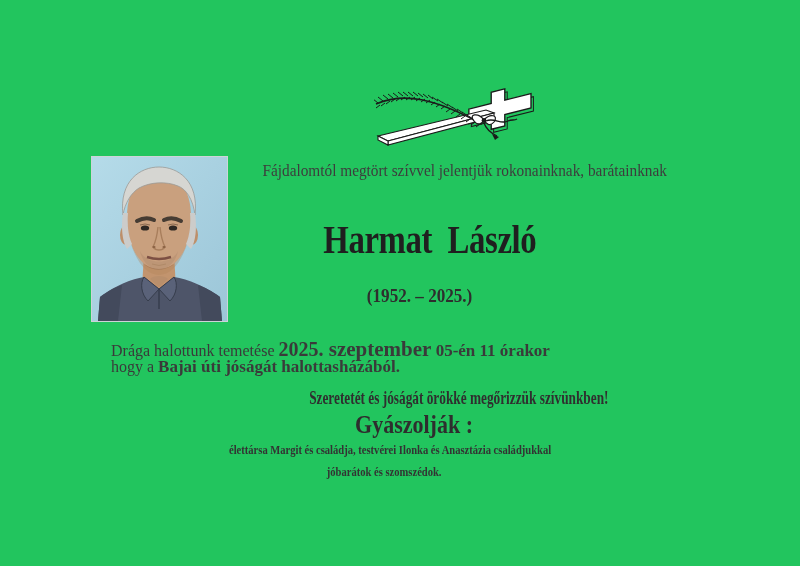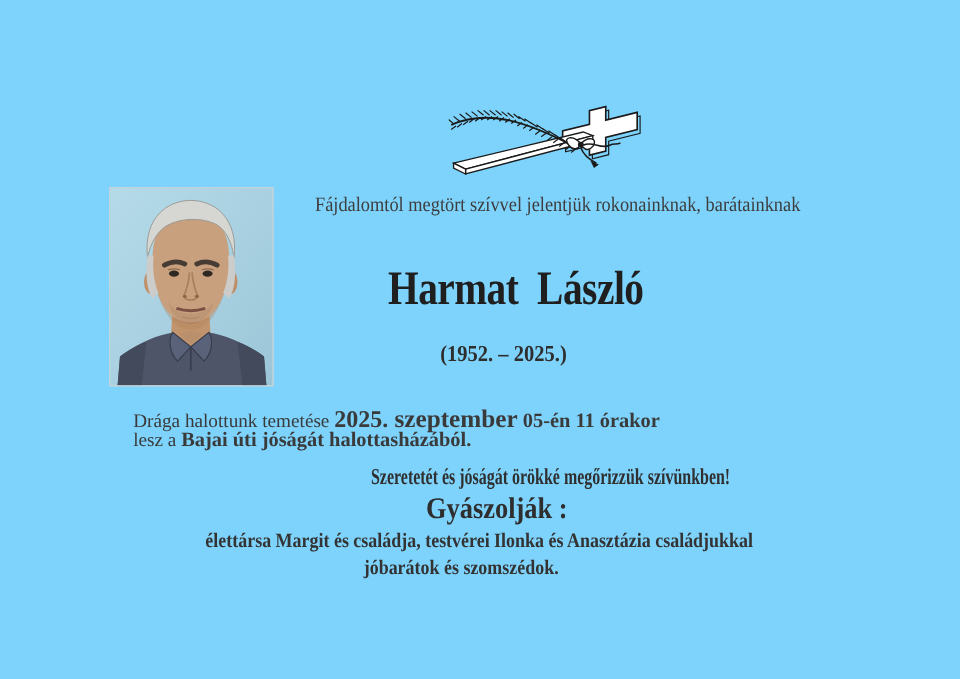--- a/index.html
+++ b/index.html
@@ -1,19 +1,19 @@
 <!DOCTYPE html>
 <html><head>
 <meta charset="utf-8">
 <style>
   html,body{margin:0;padding:0;background:#ffffff;}
   .page{
     position:relative;
     width:800px;height:566px;
-    background:#7dd3fc;
+    background:#22c55e;
     overflow:hidden;
     font-family:"Liberation Serif","DejaVu Serif",serif;
     color:#3a3a3a;
   }
   .abs{position:absolute;}
   .ctr{text-align:center;}
   
   .cx{display:inline-block;white-space:pre;transform-origin:50% 50%;}
   .lx{display:inline-block;white-space:pre;transform-origin:0 50%;}
   .sx90{transform:scaleX(.90);}
@@ -28,21 +28,21 @@
   .years{font-size:19px;font-weight:bold;line-height:19px;color:#2e2e2e;}
   .deathlines{left:87px;top:322px;width:480px;}
   .dline{height:18px;line-height:18px;white-space:pre;}
   .t16{font-size:16px;}
   .b16{font-size:16px;font-weight:bold;}
   .yr{font-size:20px;font-weight:bold;}
   .mon{font-size:21px;font-weight:bold;}
   .day{font-size:17px;font-weight:bold;}
   .memory{font-size:19px;font-weight:bold;line-height:19px;color:#2f2f2f;}
   .mourn-h{font-size:25px;font-weight:bold;line-height:19px;color:#2e2e2e;}
-  .mourners{font-size:17px;font-weight:bold;line-height:19px;color:#333333;}
+  .mourners{font-size:12px;font-weight:bold;line-height:19px;color:#333333;}
   .footer{font-size:13.5px;font-weight:bold;color:#45474e;line-height:14px;}
   .photo-frame{
     left:91px;top:156px;width:137px;height:166px;
     border:1px solid #cdd4d7;box-sizing:border-box;background:#a6d0e2;
   }
   .emblem-box{left:374px;top:86px;width:168px;height:70px;}
   svg{display:block;}
 </style>
 </head>
 <body>
@@ -138,21 +138,21 @@
 
   <div class="abs ctr years" style="left:220px;top:286px;width:400px;">
     <span class="cx sx90">(1952. – 2025.)</span>
   </div>
 
   <div class="abs deathlines">
     <div class="dline">
       <span class="t16">Drága halottunk temetése </span><span class="yr">2025.</span><span class="mon"> szeptember</span><span class="day"> 05-én 11 órakor</span>
     </div>
     <div class="dline">
-      <span class="t16">lesz a </span><span class="day">Bajai úti jóságát halottasházából.</span>
+      <span class="t16">hogy a </span><span class="day">Bajai úti jóságát halottasházából.</span>
     </div>
   </div>
 
   <div class="abs ctr memory" style="left:245px;top:388px;width:400px;">
     <span class="cx sx70">Szeretetét és jóságát örökké megőrizzük szívünkben!</span>
   </div>
 
   <div class="abs ctr mourn-h" style="left:314px;top:415px;width:200px;">
     <span class="cx sx88">Gyászolják :</span>
   </div>

